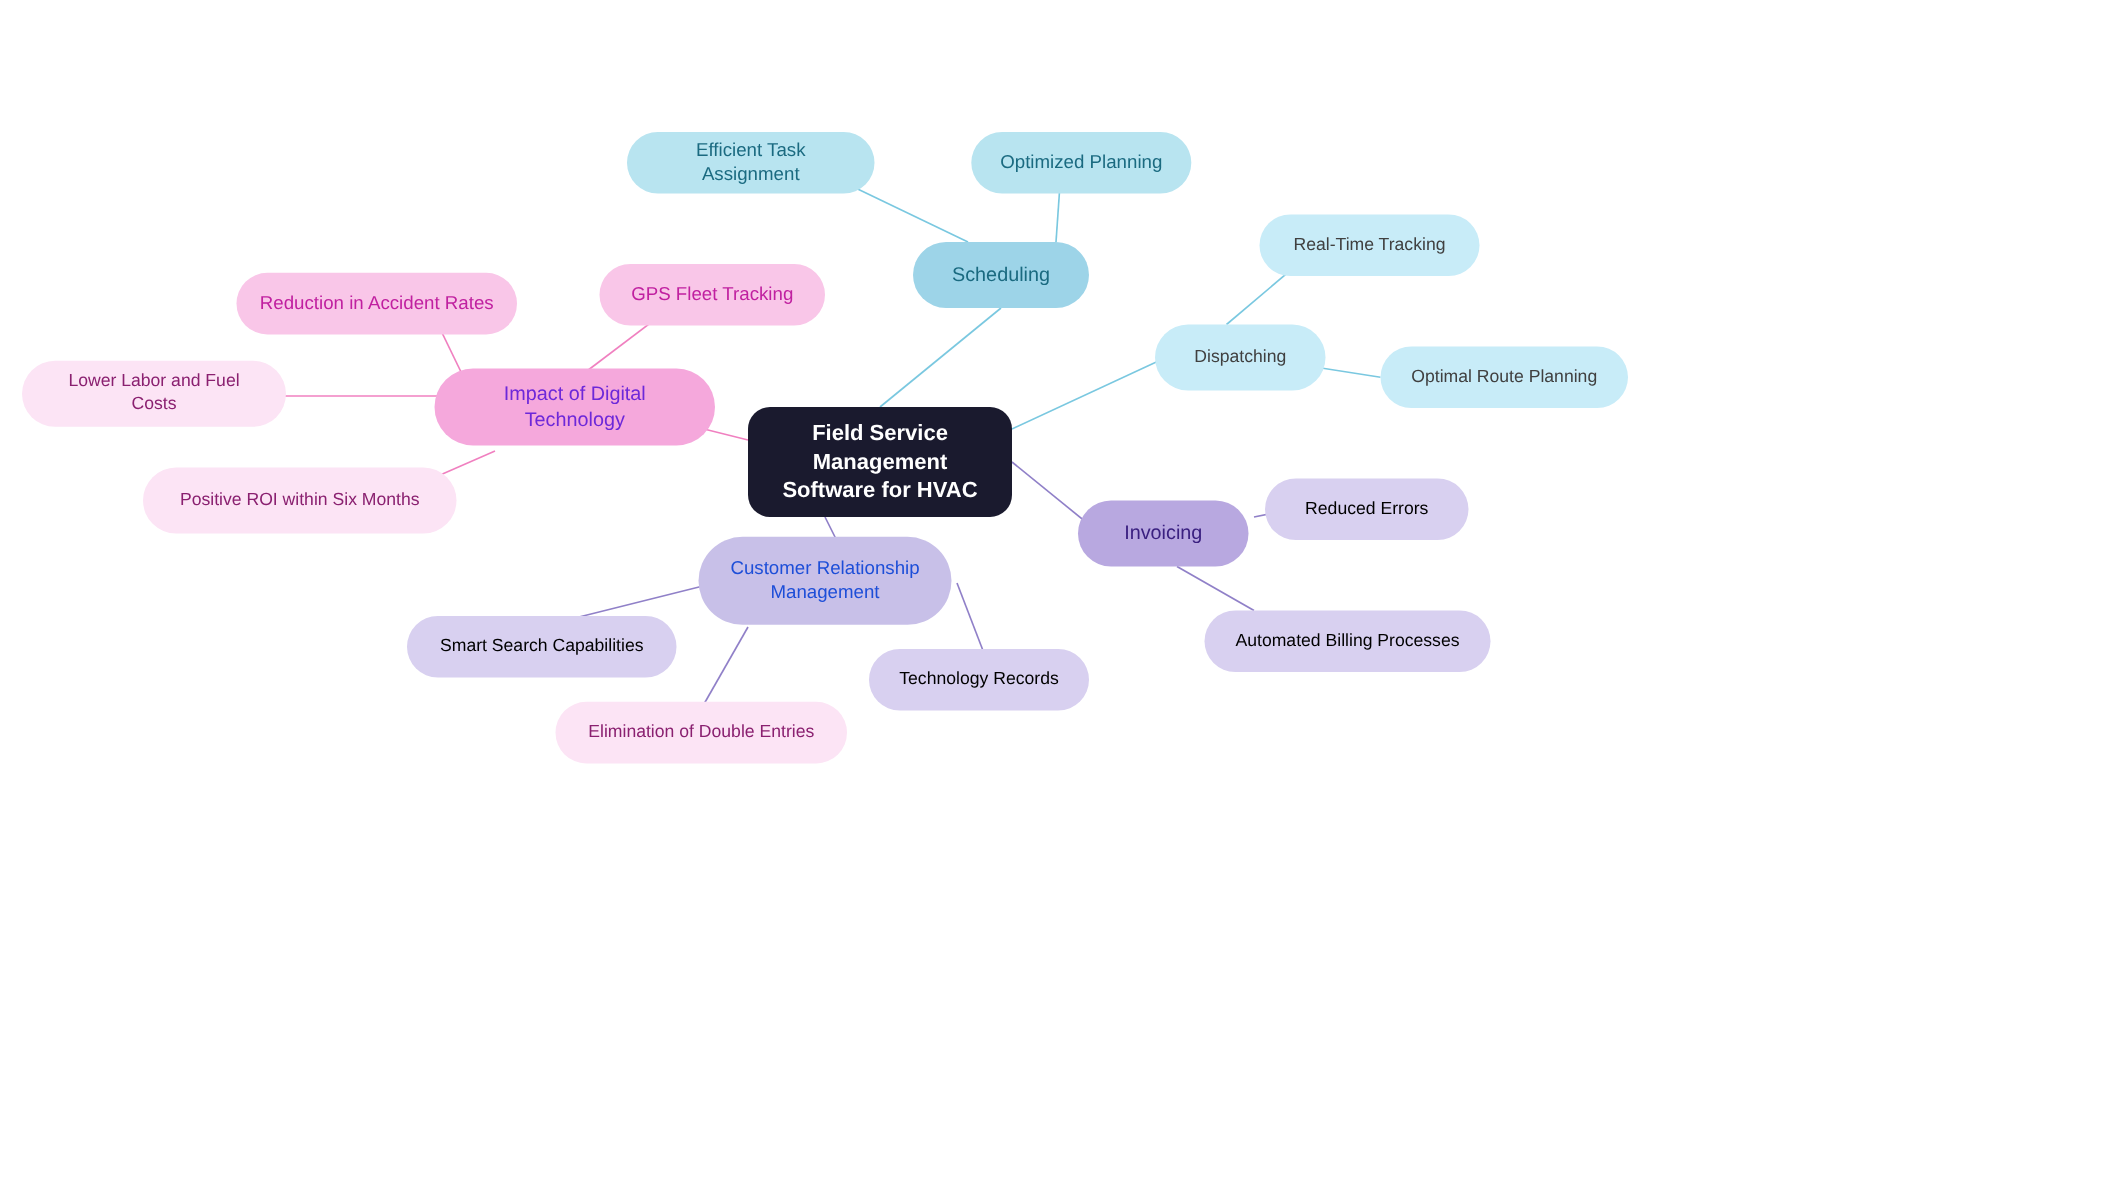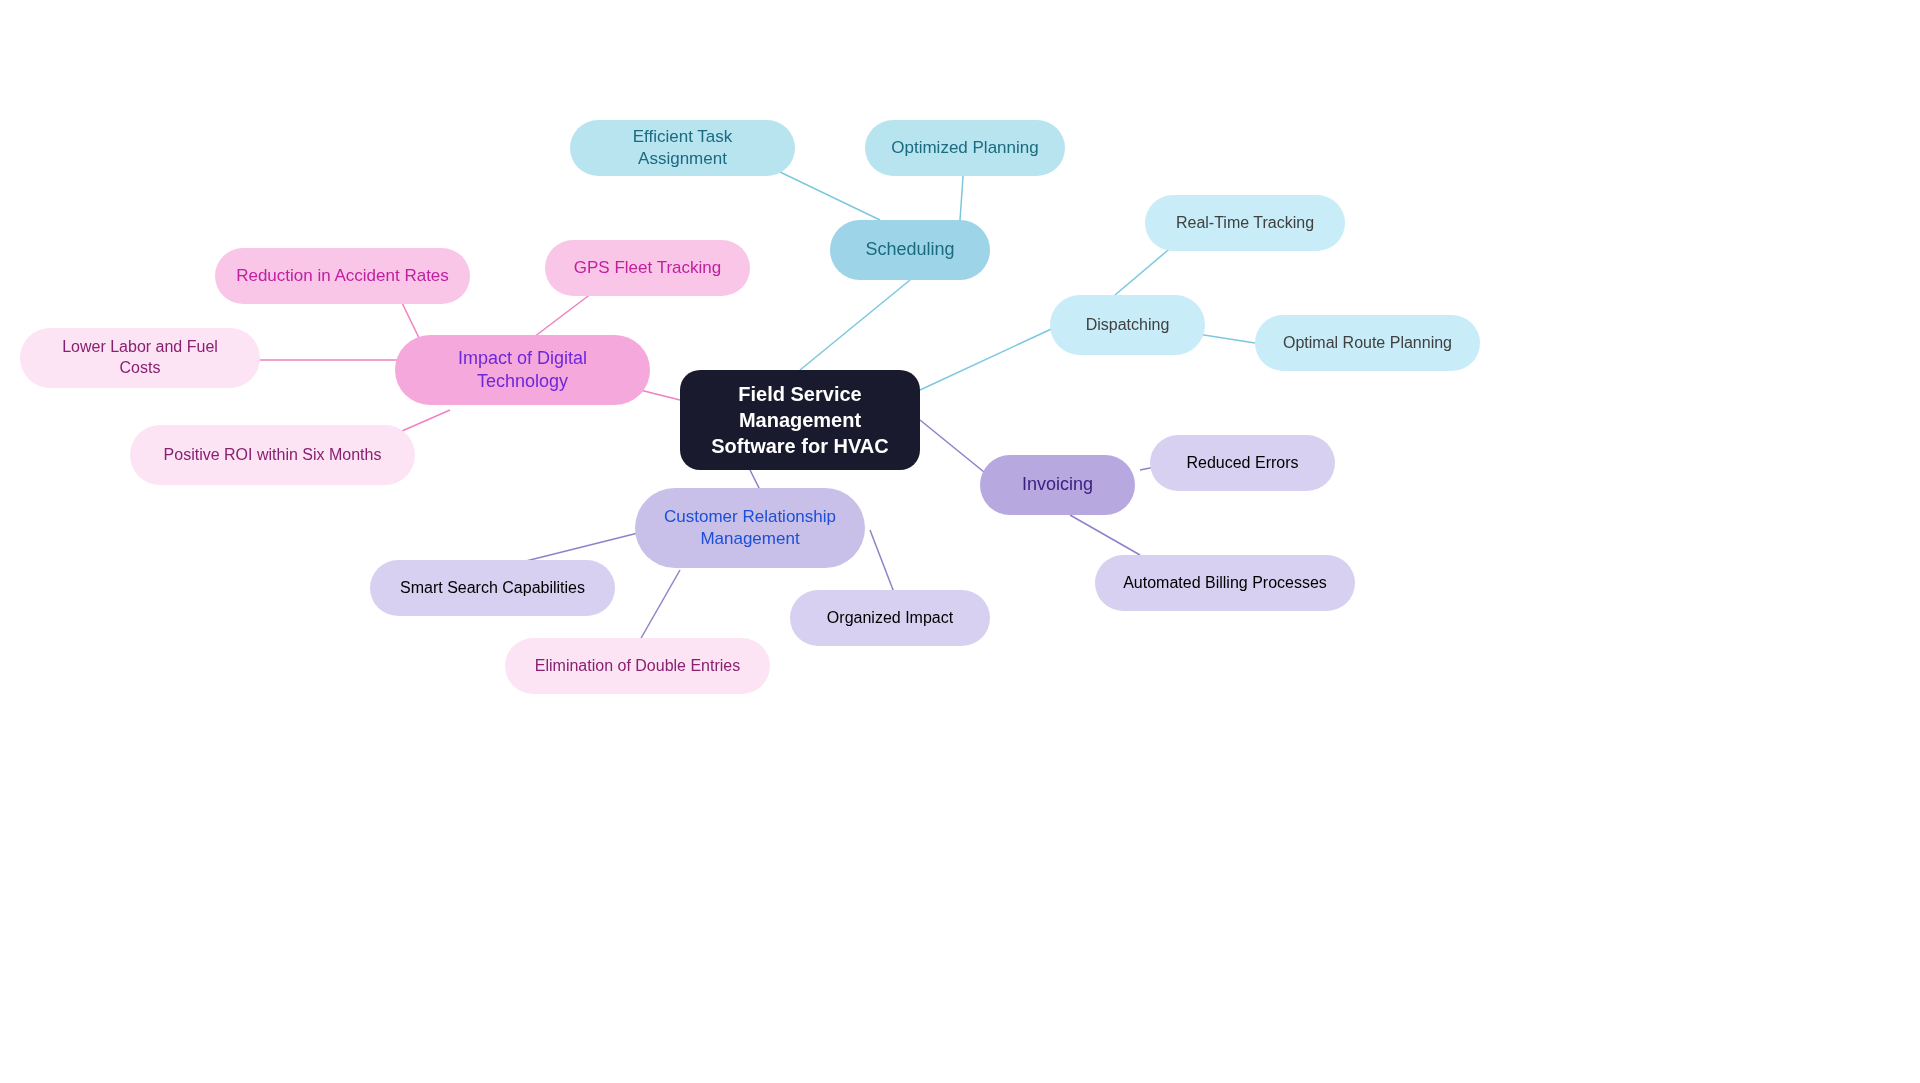--- a/index.html
+++ b/index.html
@@ -140,21 +140,21 @@
 </div>
 
 <div class="node node-blue-mid" style="left: 830px; top: 220px; width: 160px; height: 60px;">
   <span>Scheduling</span>
 </div>
 
 <div class="node node-blue" style="left: 570px; top: 120px; width: 225px; height: 56px;">
   <span>Efficient Task Assignment</span>
 </div>
 
-<div class="node node-blue" style="left: 865px; top: 120px; width: 200px; height: 56px;">
+<div class="node node-blue" style="left: 883px; top: 120px; width: 200px; height: 56px;">
   <span>Optimized Planning</span>
 </div>
 
 <div class="node node-blue-light" style="left: 1050px; top: 295px; width: 155px; height: 60px;">
   <span>Dispatching</span>
 </div>
 
 <div class="node node-blue-light" style="left: 1145px; top: 195px; width: 200px; height: 56px;">
   <span>Real-Time Tracking</span>
 </div>
@@ -182,21 +182,21 @@
 
 <div class="node node-purple-light" style="left: 370px; top: 560px; width: 245px; height: 56px;">
   <span>Smart Search Capabilities</span>
 </div>
 
 <div class="node node-pink-light" style="left: 505px; top: 638px; width: 265px; height: 56px;">
   <span>Elimination of Double Entries</span>
 </div>
 
 <div class="node node-purple-light" style="left: 790px; top: 590px; width: 200px; height: 56px;">
-  <span>Organized Impact</span>
+  <span>Technology Records</span>
 </div>
 
 <div class="node node-pink-mid" style="left: 395px; top: 335px; width: 255px; height: 70px;">
   <span>Impact of Digital Technology</span>
 </div>
 
 <div class="node node-pink" style="left: 545px; top: 240px; width: 205px; height: 56px;">
   <span>GPS Fleet Tracking</span>
 </div>
 

